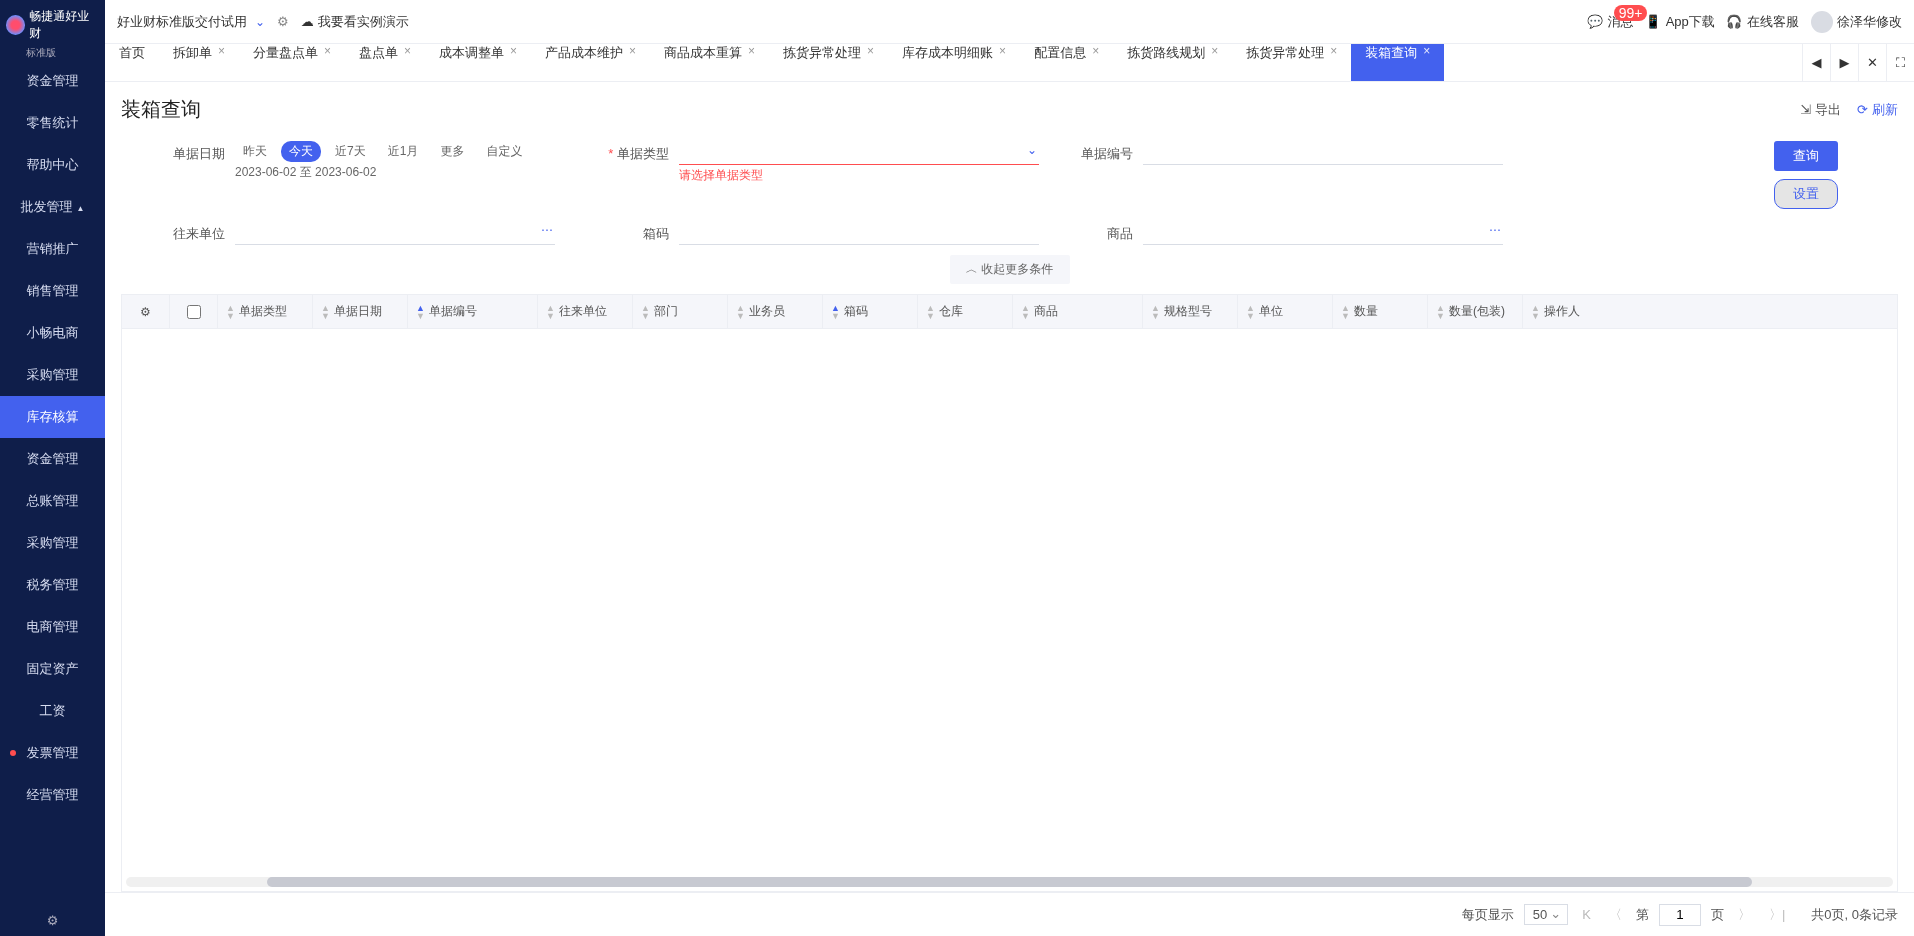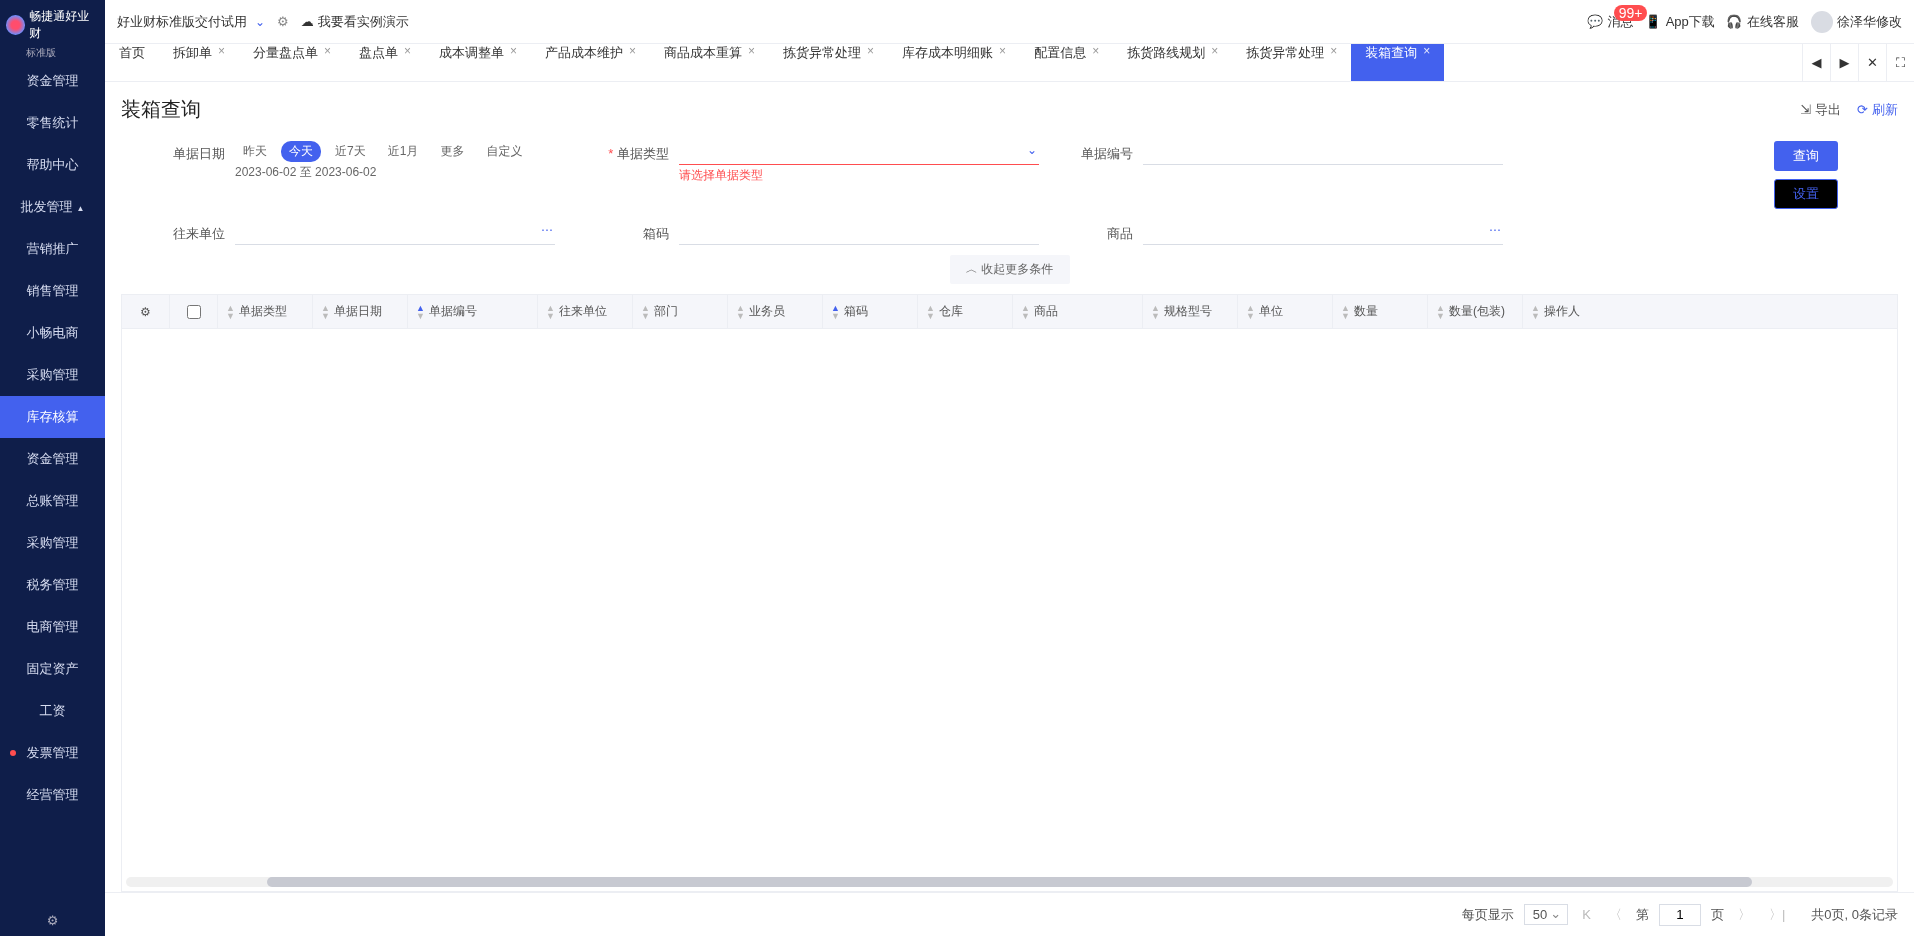--- a/index.html
+++ b/index.html
@@ -48,21 +48,21 @@
 .chip { padding:2px 8px; border-radius:10px; font-size:12px; color:#666; cursor:pointer;}
 .chip.active { background:#4361ee; color:#fff; }
 .date-range { font-size:12px; color:#666; margin-top:2px;}
 .input-line { border:none; border-bottom:1px solid #d9dde5; width:360px; height:24px; background:transparent; outline:none; padding:0 20px 0 2px; font-size:13px;}
 .input-line.error { border-bottom-color:#ff4d4f; }
 .input-wrap { position:relative; }
 .input-wrap .suffix { position:absolute; right:2px; top:2px; color:#4361ee; font-size:12px; cursor:pointer;}
 .err-msg { color:#ff4d4f; font-size:12px; margin-top:2px;}
 .btn { padding:5px 18px; border-radius:3px; font-size:13px; cursor:pointer; border:1px solid transparent;}
 .btn-primary { background:#4361ee; color:#fff; }
-.btn-outline { background:#000000; color:#4361ee; border-color:#4361ee;}
+.btn-outline { background:#e5e5e5; color:#4361ee; border-color:#4361ee;border-radius:10px;}
 .btn-col { display:flex; flex-direction:column; gap:8px; margin-left:auto; padding-right:20px;}
 
 .collapse-bar { text-align:center; padding:6px 0; background:#f5f6fa; margin:6px 16px 0; font-size:12px; color:#666; cursor:pointer; border-radius:2px; width:120px; margin-left:auto; margin-right:auto;}
 
 .table-wrap { margin:10px 16px 0; border:1px solid #eceef3; flex:1; display:flex; flex-direction:column; min-height:0;}
 .thead { display:flex; background:#f5f6fa; border-bottom:1px solid #eceef3; height:34px; align-items:center; font-size:12px; color:#555;}
 .th { padding:0 8px; display:flex; align-items:center; gap:4px; border-right:1px solid #eceef3; height:100%; white-space:nowrap;}
 .th:last-child { border-right:none; }
 .th .sort { color:#bbb; font-size:9px; line-height:8px; display:flex; flex-direction:column;}
 .th .sort .up.active { color:#4361ee;}

